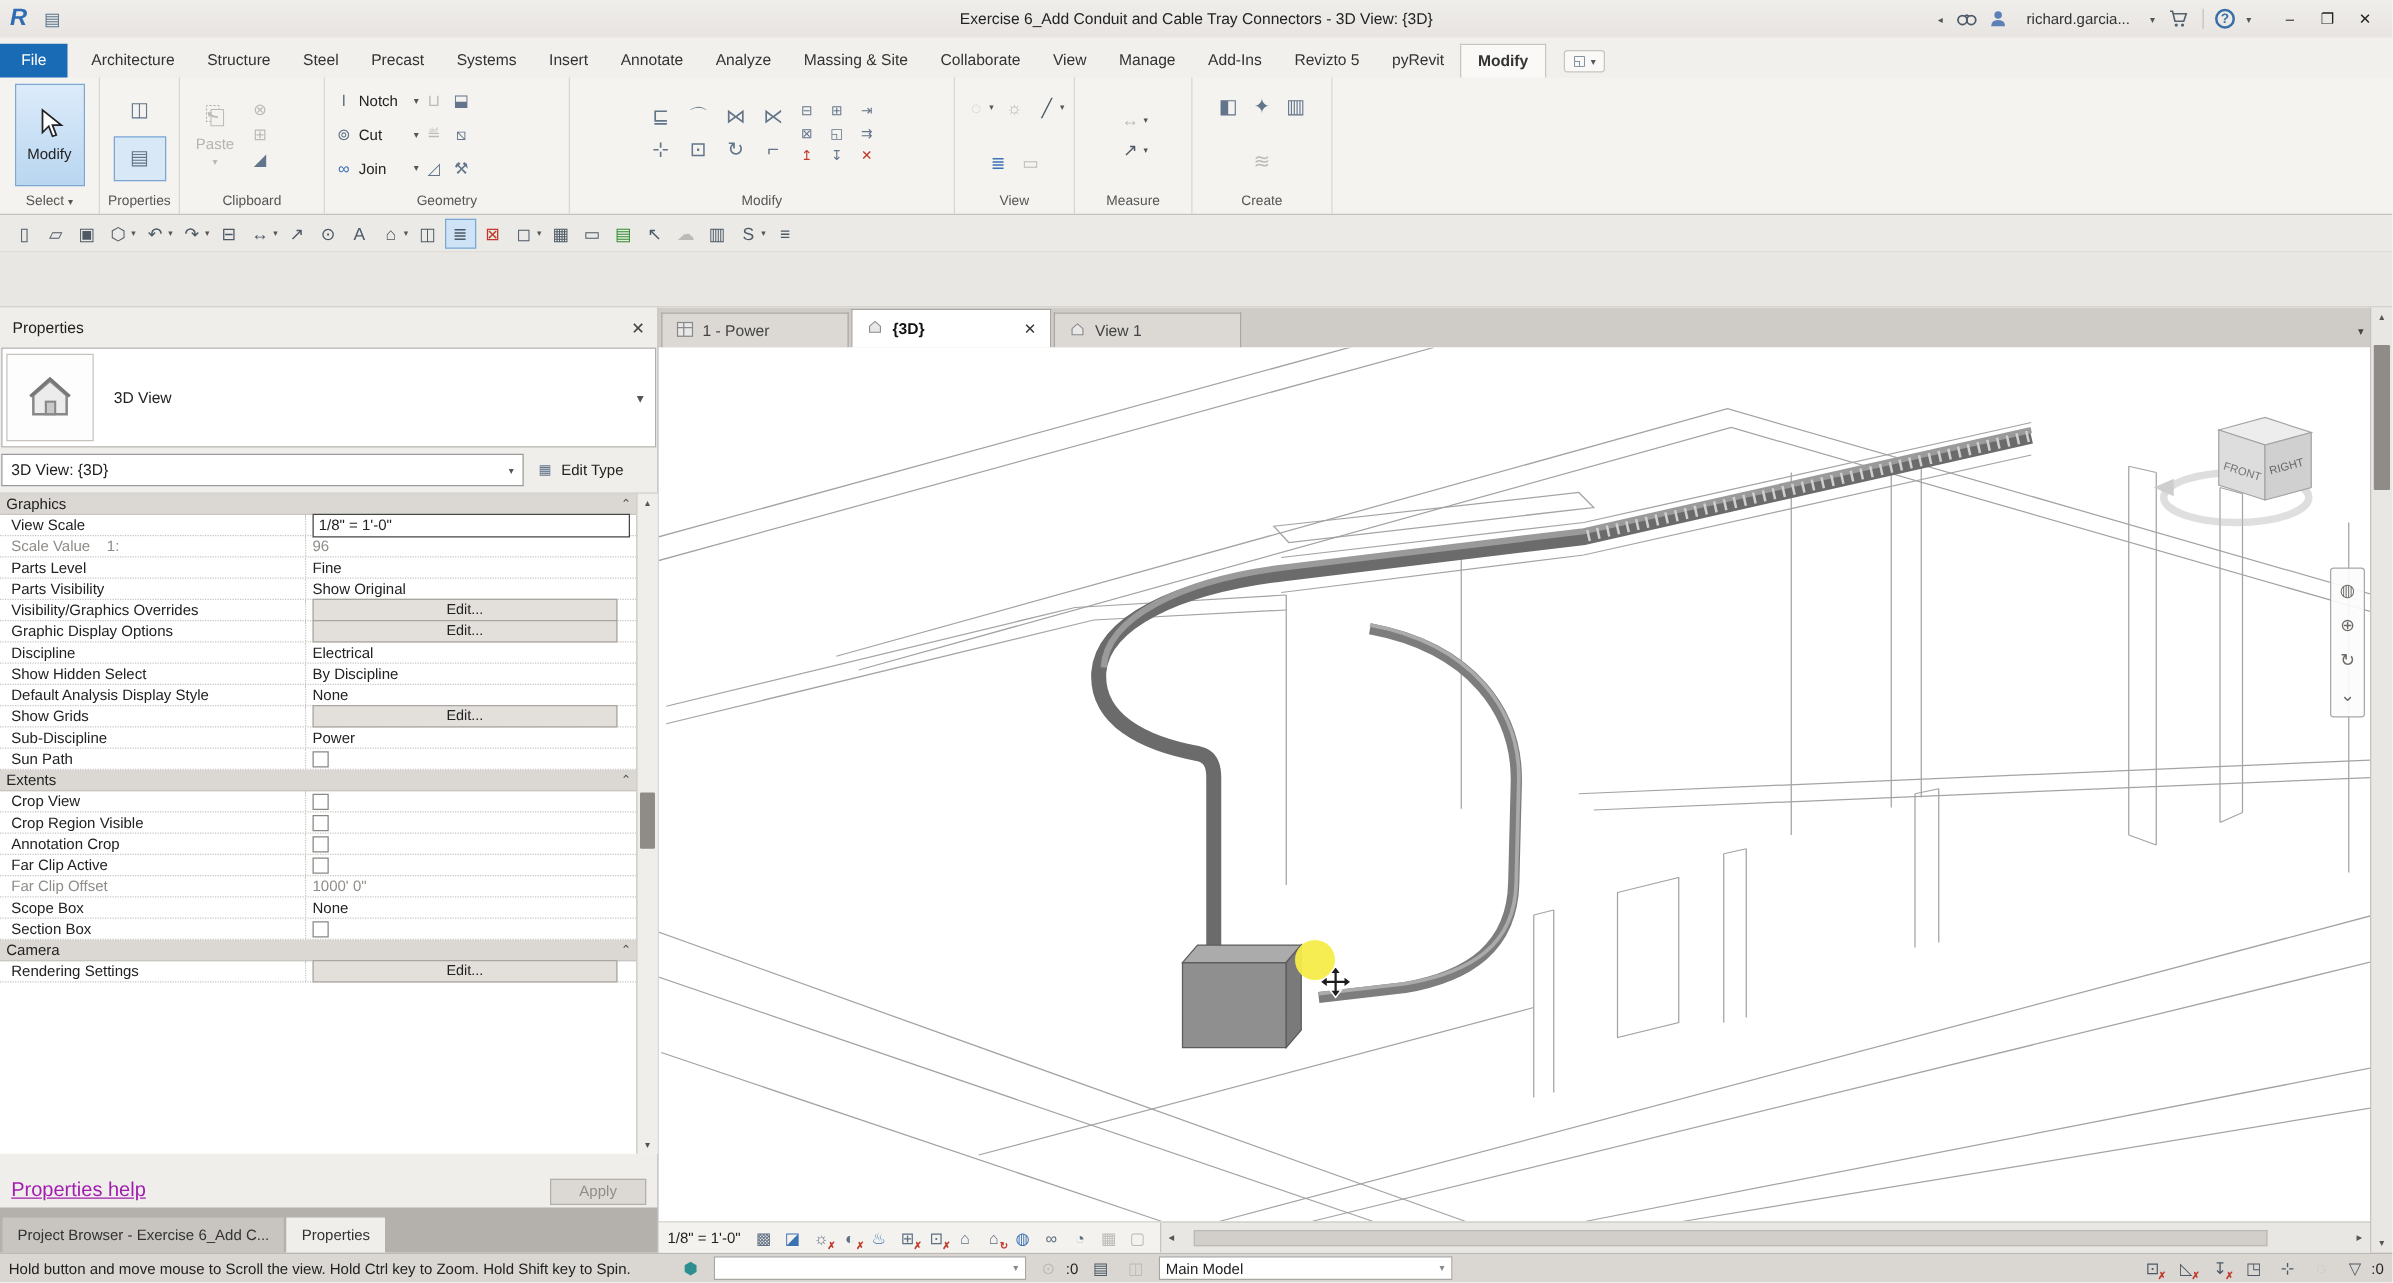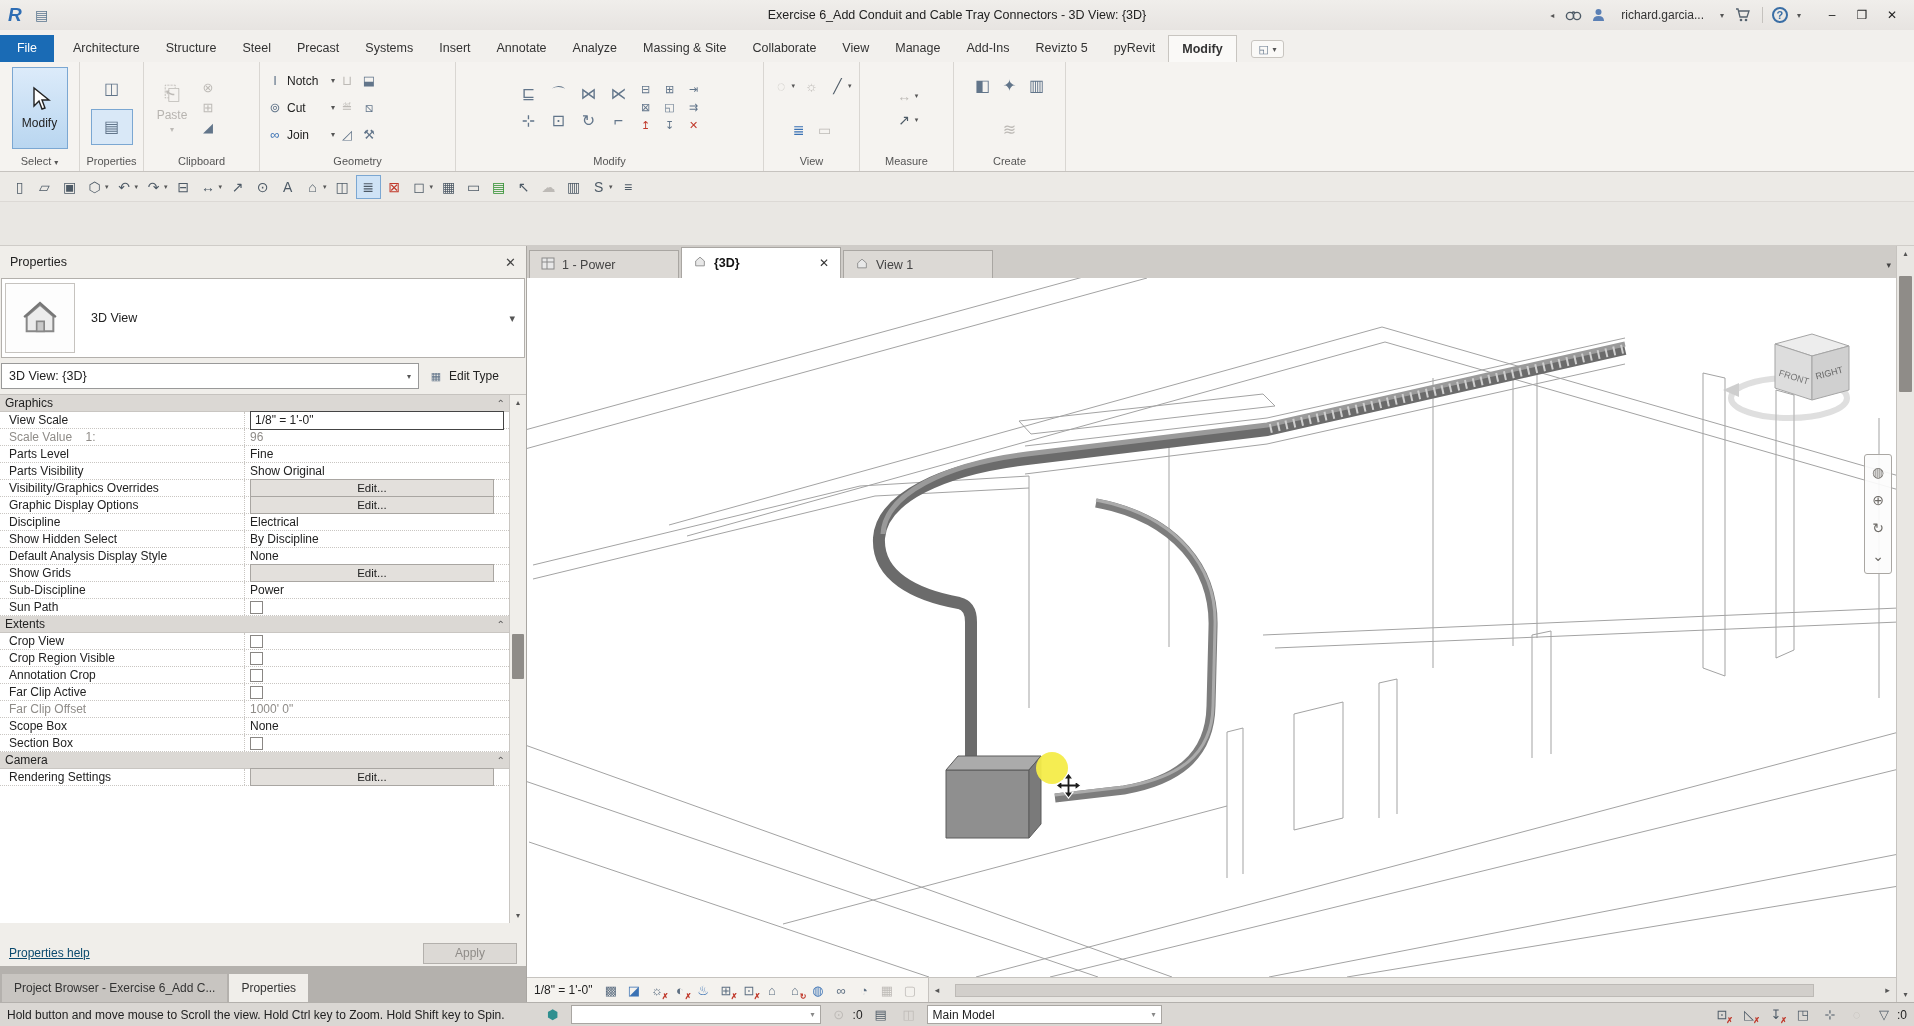--- a/index.html
+++ b/index.html
@@ -91,22 +91,22 @@
   .prow .gray { color:#8f8c88; }
   .vs-box { border:1px solid #444; background:#fff; width:100%; height:19px; display:flex; align-items:center; padding:0 4px; }
   .editbtn { width:96%; height:18px; background:#e3e0dc; border:1px solid #a9a6a2; display:flex; align-items:center; justify-content:center; font-size:11.5px; color:#222; }
   .cb { width:13px; height:13px; border:1px solid #8a8784; background:#fff; display:inline-block; }
   .pal-scroll { position:absolute; right:0; top:0; bottom:0; width:17px; background:#f0eeea; border-left:1px solid #c9c6c2; display:flex; flex-direction:column; align-items:center; }
   .sc-arrow { height:15px; font-size:8px; color:#555; display:flex; align-items:center; }
   .sc-track { flex:1; width:100%; position:relative; }
   .sc-thumb { position:absolute; left:2px; right:2px; background:#8f8c88; border-radius:1px; }
   .pal-fill { flex:1; }
   .pal-helprow { height:26px; display:flex; align-items:center; padding:0 9px; }
-  .pal-help { color:#0c4a6e; text-decoration:underline; font-size:12px; }
-  .applybtn { margin-left:auto; width:94px; height:21px; background:#dcd9d5; border:1px solid #b3b0ac; color:#8f8c88; font-size:12px; display:flex; align-items:center; justify-content:center; }
+  .pal-help { color:#a21caf; text-decoration:underline; font-size:16px; }
+  .applybtn { margin-left:auto; width:77px; height:21px; background:#dcd9d5; border:1px solid #b3b0ac; color:#8f8c88; font-size:12px; display:flex; align-items:center; justify-content:center; }
   .pal-tabs { height:36px; background:#b4b1ad; display:flex; align-items:flex-end; padding:0 0 0 2px; gap:2px; }
   .pal-tab { height:28px; background:#c8c5c1; padding:0 12px; display:flex; align-items:center; font-size:12px; color:#333; white-space:nowrap; }
   .pal-tab.active { background:#f0eeea; }
 
   
   .canvaswrap { flex:1; display:flex; flex-direction:column; background:#fff; min-width:0; }
   .viewtabs { height:32px; background:#cfccc8; display:flex; align-items:flex-end; padding-left:2px; position:relative; }
   .vtab { height:28px; background:#dcd9d5; border:1px solid #a9a6a2; border-bottom:none; margin-right:2px;
     display:flex; align-items:center; gap:7px; padding:0 11px; font-size:12.5px; color:#444; min-width:150px; }
   .vtab.active { background:#fff; height:31px; color:#111; font-weight:bold; min-width:160px; }

